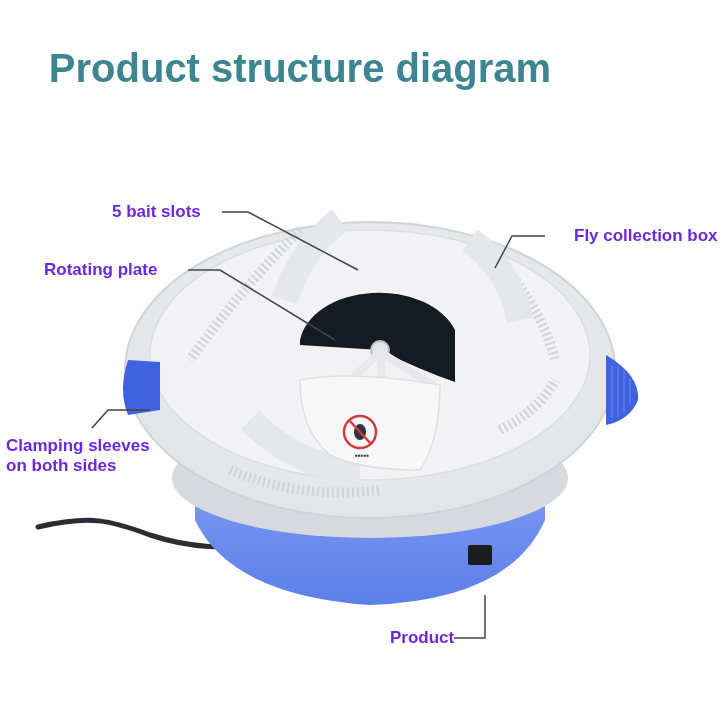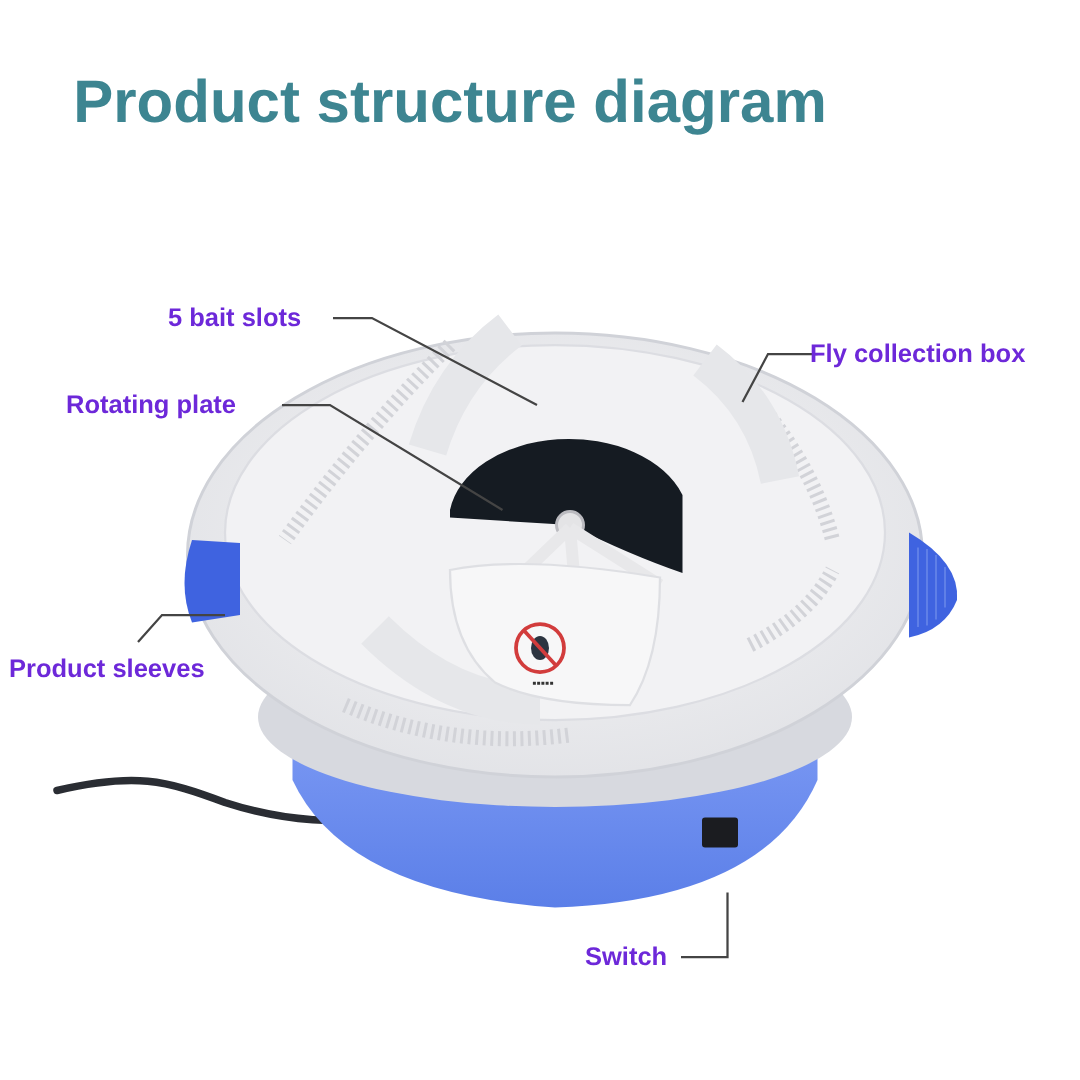--- a/index.html
+++ b/index.html
@@ -74,17 +74,18 @@
     <path d="M222,212 L248,212 L358,270"></path>
     <path d="M188,270 L220,270 L335,340"></path>
     <path d="M545,236 L512,236 L495,268"></path>
     <path d="M92,428 L108,410 L150,410"></path>
     <path d="M454,638 L485,638 L485,595"></path>
   </g>
 </svg>
 
 <div class="label" style="left:112px; top:202px;">5 bait slots</div>
 <div class="label" style="left:44px; top:260px;">Rotating plate</div>
-<div class="label" style="left:540px; top:226px;text-align:center;">Fly collection box</div>
+<div class="label" style="left:574px; top:226px;text-align:center;">Fly collection box</div>
 <div class="label" style="left:6px; top:436px;">
-  <div>Product sleeves</div>
+  <div>Clamping sleeves</div>
+  <div>on both sides</div>
 </div>
-<div class="label" style="left:390px; top:628px;">Switch</div>
+<div class="label" style="left:390px; top:628px;">Product</div>
 
 </body></html>

